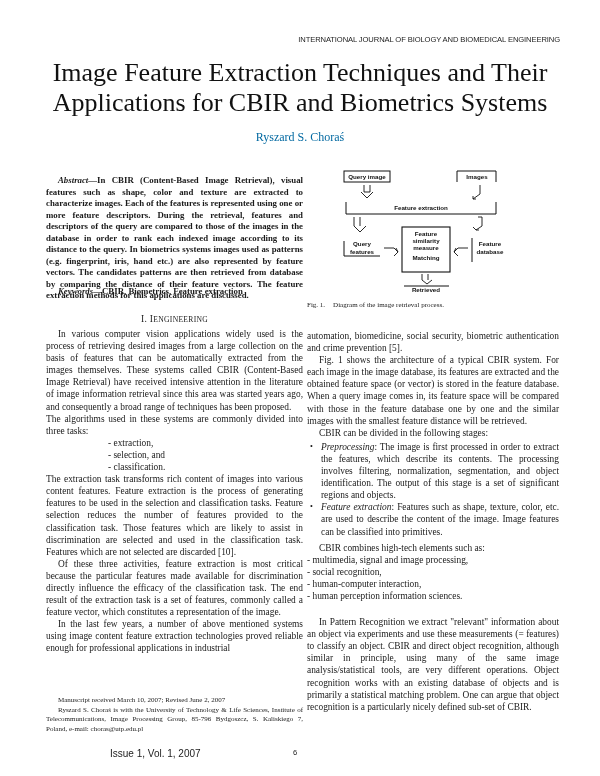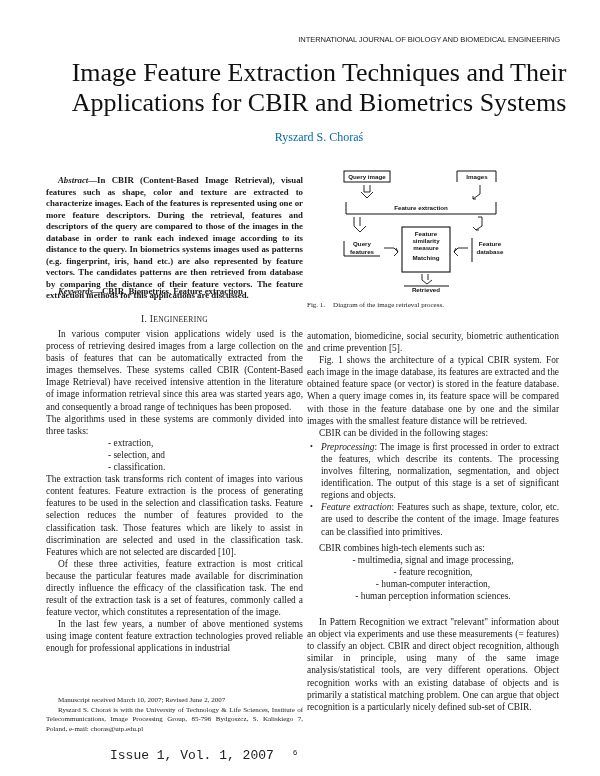--- a/index.html
+++ b/index.html
@@ -1,18 +1,18 @@
 <!DOCTYPE html>
 <html><head>
 <meta charset="utf-8">
 <style>
   html, body { margin: 0; padding: 0; background: #ffffff; }
   body { width: 600px; height: 776px; position: relative; overflow: hidden; color: #1a1a1a;
          font-family: "Liberation Serif", "DejaVu Serif", serif; }
-  .abs { position: absolute; padding-left: 19px; }
+  .abs { position: absolute; }
   .journal { left: 0; right: 40px; top: 35px; text-align: right; font-family: "Liberation Sans", "DejaVu Sans", sans-serif;
              font-size: 7.6px; letter-spacing: -0.1px; color: #222; }
   .title { left: 40px; width: 520px; top: 58px; text-align: center; font-size: 26px; line-height: 30px; color: #111; }
   .author { left: 0; width: 600px; top: 130px; text-align: center; font-size: 12px; color: #0369a1; }
 
   .col { position: absolute; font-size: 9.4px; line-height: 12.1px; text-align: justify; }
   .col-left { left: 46px; width: 257px; }
   .col-right { left: 307px; width: 252px; }
 
   .abstract { top: 175px; font-weight: bold; font-size: 8.8px; line-height: 11.5px; text-indent: 12px; }
@@ -25,34 +25,34 @@
 
   p { margin: 0; }
   .ind { text-indent: 12px; }
   .ul-dash { margin: 0; padding: 0; list-style: none; }
   .ul-dash li { padding-left: 62px; }
 
   .intro { top: 328px; }
 
   .footnote { position: absolute; left: 46px; width: 257px; top: 696px; font-size: 7px; line-height: 9.6px; text-align: justify; color: #222; }
   .footnote p { text-indent: 12px; }
-  .footer-left { position: absolute; left: 66px; top: 748px; font-family: Liberation Mono, monospace; font-size: 13px; color: #222; padding-left: 44px; }
+  .footer-left { position: absolute; left: 66px; top: 748px; font-family: Liberation Sans, sans-serif; font-size: 10px; color: #222; padding-left: 44px; }
   .footer-page { position: absolute; left: 293px; top: 748px; font-family: "Liberation Sans", "DejaVu Sans", sans-serif; font-size: 7.6px; color: #222; }
 
   .figure { position: absolute; left: 330px; top: 170px; width: 200px; height: 120px; }
   .fig-caption { position: absolute; left: 307px; top: 301px; font-size: 7px; color: #222; }
   .fig-caption span + span { margin-left: 8px; text-align: right; }
 
   .r-top { top: 330px; }
   .bullets { margin: 2px 0 0 0; padding: 0; list-style: none; }
   .bullets li { position: relative; padding-left: 14px; }
   .bullets li::before { content: "\2022"; position: absolute; left: 3px; top: 0; font-size: 8px; }
   .bullets .term { font-style: italic; }
   .combines { margin-top: 4px; }
-  .combines-list { margin: 0; padding: 0; list-style: none; text-align: center; }
+  .combines-list { margin: 0; padding: 0; list-style: none; text-align: left; }
   .pattern { margin-top: 14px; }
 </style>
 </head>
 <body>
 
 <div class="abs journal">INTERNATIONAL JOURNAL OF BIOLOGY AND BIOMEDICAL ENGINEERING</div>
 
 <div class="abs title">
   <div>Image Feature Extraction Techniques and Their</div>
   <div>Applications for CBIR and Biometrics Systems</div>
@@ -163,18 +163,18 @@
   <p>automation, biomedicine, social security, biometric authentication and crime prevention [5].</p>
   <p class="ind">Fig. 1 shows the architecture of a typical CBIR system. For each image in the image database, its features are extracted and the obtained feature space (or vector) is stored in the feature database. When a query image comes in, its feature space will be compared with those in the feature database one by one and the similar images with the smallest feature distance will be retrieved.</p>
   <p class="ind">CBIR can be divided in the following stages:</p>
   <ul class="bullets">
     <li><span class="term">Preprocessing</span><span>: The image is first processed in order to extract the features, which describe its contents. The processing involves filtering, normalization, segmentation, and object identification. The output of this stage is a set of significant regions and objects.</span></li>
     <li><span class="term">Feature extraction</span><span>: Features such as shape, texture, color, etc. are used to describe the content of the image. Image features can be classified into primitives.</span></li>
   </ul>
   <p class="ind combines">CBIR combines high-tech elements such as:</p>
   <ul class="combines-list">
     <li>- multimedia, signal and image processing,</li>
-    <li>- feature recognition,</li>
+    <li>- social recognition,</li>
     <li>- human-computer interaction,</li>
     <li>- human perception information sciences.</li>
   </ul>
   <p class="ind pattern">In Pattern Recognition we extract "relevant" information about an object via experiments and use these measurements (= features) to classify an object. CBIR and direct object recognition, although similar in principle, using many of the same image analysis/statistical tools, are very different operations. Object recognition works with an existing database of objects and is primarily a statistical matching problem. One can argue that object recognition is a particularly nicely defined sub-set of CBIR.</p>
 </div>
 
 </body></html>

